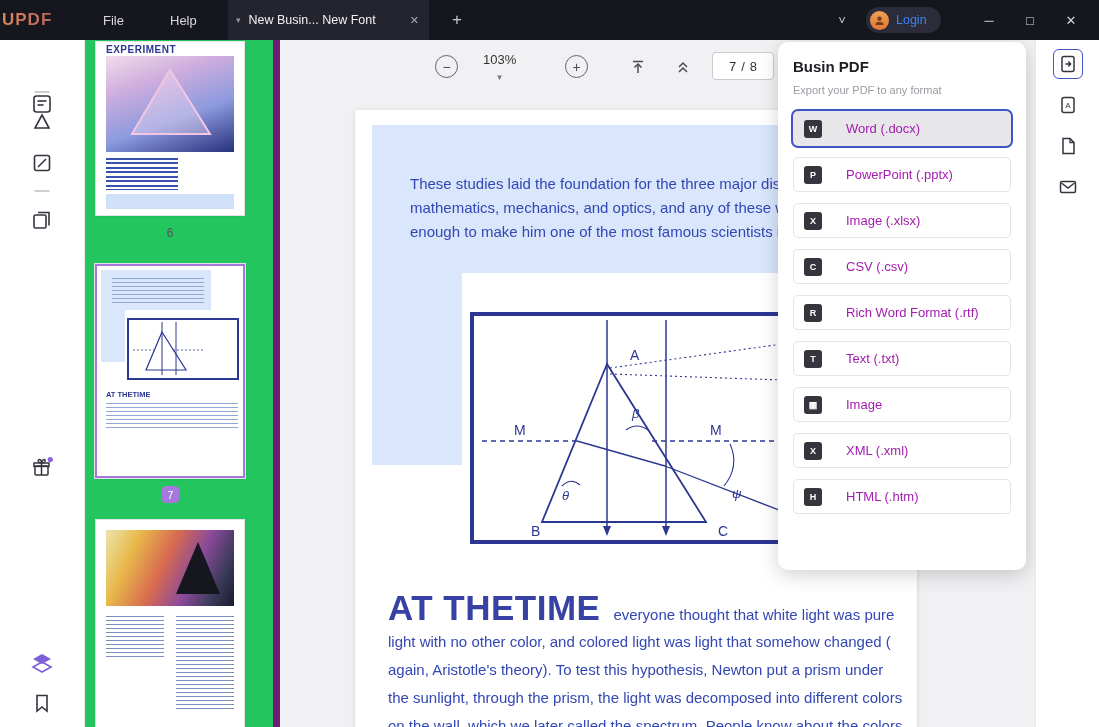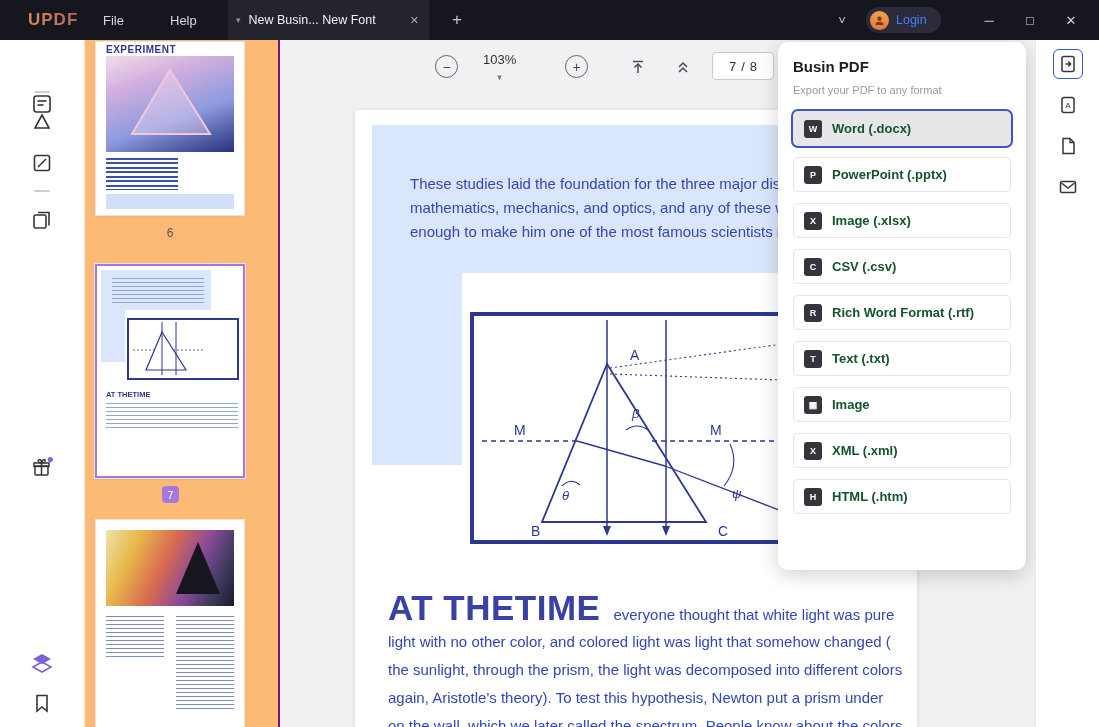--- a/index.html
+++ b/index.html
@@ -1,21 +1,21 @@
 <!DOCTYPE html>
 <html><head>
 <meta charset="utf-8">
 <style>
   * { box-sizing: border-box; margin: 0; padding: 0; }
   body { font-family: "Liberation Sans", sans-serif; background: #888; }
   .app { position: relative; width: 1099px; height: 727px; overflow: hidden; background: #f1f1f4; }
 
   
   .titlebar { position: relative; height: 40px; background: #16161f; color: #d6d6dc; }
-  .logo { position: absolute; left: 28px; top: 10px; font-size: 17px; font-weight: bold; letter-spacing: 1px;
+  .logo { position: absolute; left: 2px; top: 10px; font-size: 17px; font-weight: bold; letter-spacing: 1px;
           background: linear-gradient(90deg, #d88a5a, #b9645e); -webkit-background-clip: text; background-clip: text; color: transparent; }
   .menu { position: absolute; top: 0; height: 40px; display: flex; align-items: center; font-size: 13px; color: #d9d9de; padding: 12px 10px; cursor: default; }
   .menu-file { left: 93px; } .menu-help { left: 160px; }
   .tab { position: absolute; left: 228px; top: 0; width: 201px; height: 40px; background: #24242f; display: flex; align-items: center; padding: 0 10px 0 8px; }
   .tab-chev { font-size: 9px; color: #8f8f9a; margin-right: 8px; }
   .tab-label { flex: 1; font-size: 12.5px; color: #f0f0f4; white-space: nowrap; overflow: hidden; }
   .tab-close { font-size: 11px; color: #a8a8b2; margin-left: 8px; }
   .newtab { position: absolute; left: 444px; top: 0; height: 40px; width: 26px; display: flex; align-items: center; justify-content: center; font-size: 17px; color: #c8c8d0; }
   .tb-chev { position: absolute; left: 830px; top: 0; height: 40px; width: 24px; display: flex; align-items: center; justify-content: center; font-size: 13px; color: #c0c0c8; }
   .login { position: absolute; left: 866px; top: 7px; height: 26px; border-radius: 13px; background: #2b2b3a; display: flex; align-items: center; gap: 7px; padding: 0 14px 0 4px; }
@@ -26,21 +26,21 @@
 
   
   .body { display: flex; height: 687px; }
 
   
   .left-rail { position: relative; width: 85px; background: #fff; border-right: 1px solid #ebebee; flex: none; }
   .rail-icon { position: absolute; left: 50%; transform: translateX(-50%); width: 34px; height: 34px; display: flex; align-items: center; justify-content: center; }
   .rail-div { position: absolute; left: 50%; transform: translateX(-50%); width: 15px; height: 2px; background: #cdcdd4; }
 
   
-  .thumb-panel { position: relative; width: 195px; background: #fdba74; border-right: 2px solid #701a75; flex: none; overflow: hidden; }
+  .thumb-panel { position: relative; width: 195px; background: #22c55e; border-right: 7px solid #701a75; flex: none; overflow: hidden; }
   .thumb { position: absolute; left: 11px; width: 148px; background: #fff; box-shadow: 0 0 0 1px #e3e3e8, 0 1px 3px rgba(0,0,0,.08); overflow: hidden; }
   .thumb6 { top: 2px; height: 173px; }
   .t6-title { position: absolute; left: 10px; top: 2px; font-size: 10px; font-weight: bold; color: #2c3792; letter-spacing: .5px; }
   .t6-img { position: absolute; left: 10px; top: 14px; width: 128px; height: 96px;
             background: linear-gradient(160deg, #f2dcea 0%, #d0aede 28%, #8c9ade 62%, #26317c 100%); }
   .t6-text { position: absolute; left: 10px; top: 116px; width: 72px; height: 32px;
              background: repeating-linear-gradient(#3952b2 0 2px, transparent 2px 4.5px); }
   .t6-band { position: absolute; left: 10px; top: 152px; width: 128px; height: 15px; background: #cfe0f8; }
   .thumb-label { position: absolute; left: 11px; width: 148px; text-align: center; font-size: 12px; color: #55555c; }
   .lbl6 { top: 186px; }
@@ -90,21 +90,21 @@
   .export-panel { position: absolute; left: 498px; top: 2px; width: 248px; height: 528px; background: #fff; border-radius: 10px;
                   box-shadow: 0 5px 20px rgba(0,0,0,.18); z-index: 5; padding: 16px 15px; }
   .ep-title { font-size: 15px; font-weight: bold; color: #1d1d22; }
   .ep-sub { font-size: 11px; color: #9a9aa2; margin-top: 9px; }
   .ep-opts { margin-top: 15px; }
   .opt { height: 35px; border: 1px solid #e4e4e8; border-radius: 5px; background: #fff; display: flex; align-items: center;
          padding: 0 10px; margin-bottom: 11px; cursor: pointer; }
   .opt.selected { background: #e7e7ea; border-color: transparent; box-shadow: 0 0 0 2px #3d55c8; }
   .opt-ic { width: 18px; height: 18px; border-radius: 3px; background: #35353d; color: #fff; font-size: 9px; font-weight: bold;
             display: flex; align-items: center; justify-content: center; flex: none; }
-  .opt-label { margin-left: 10px; font-size: 13px; color: #14532d; white-space: nowrap; font-weight: bold; }
+  .opt-label { margin-left: 24px; font-size: 13px; color: #a21caf; white-space: nowrap; }
 
   
   .right-rail { position: relative; width: 64px; background: #fff; border-left: 1px solid #e8e8eb; flex: none;
                 display: flex; flex-direction: column; align-items: center; padding-top: 9px; gap: 11px; }
   .rr-icon { width: 30px; height: 30px; display: flex; align-items: center; justify-content: center; border-radius: 6px; }
   .rr-icon.active { border: 1.5px solid #3d55c8; }
 
   svg { display: block; }
   .dg-label { font-size: 14px; fill: #2c3792; font-family: "Liberation Sans", sans-serif; }
   .dg-greek { font-size: 13px; fill: #2c3792; font-style: italic; }
@@ -306,22 +306,22 @@
           </svg>
         </div>
 
         <div class="heading-row">
           <span class="heading">AT THETIME</span>
           <span class="heading-tail">everyone thought that white light was pure</span>
         </div>
 
         <div class="para2">
           <div>light with no other color, and colored light was light that somehow changed (</div>
+          <div>again, Aristotle's theory). To test this hypothesis, Newton put a prism under</div>
           <div>the sunlight, through the prism, the light was decomposed into different colors</div>
-          <div>again, Aristotle's theory). To test this hypothesis, Newton put a prism under</div>
           <div>on the wall, which we later called the spectrum. People know about the colors</div>
         </div>
       </div>
 
       <div class="export-panel">
         <div class="ep-title">Busin PDF</div>
         <div class="ep-sub">Export your PDF to any format</div>
         <div class="ep-opts">
 
           <div class="opt selected">

